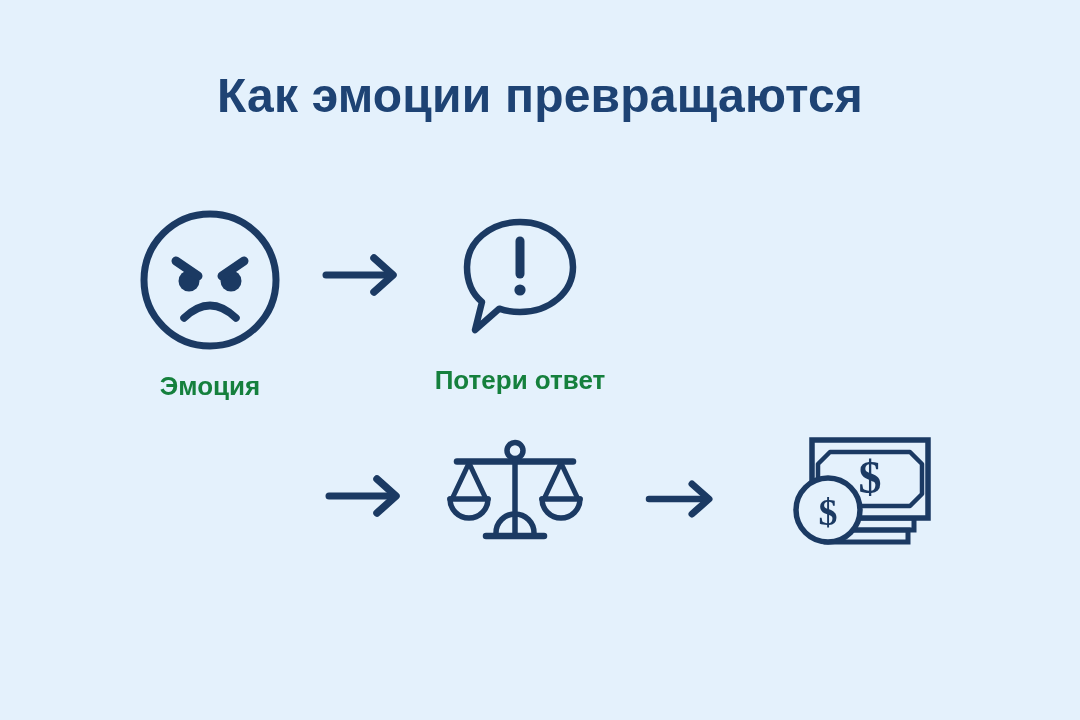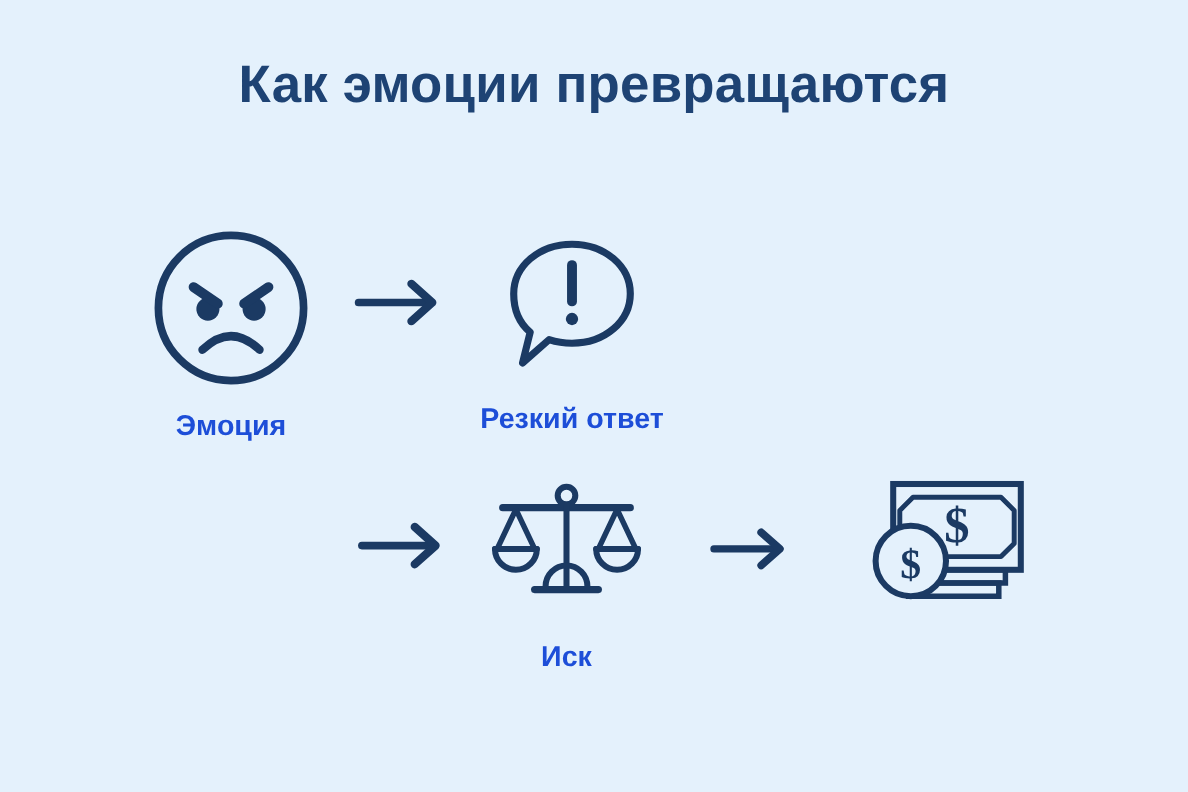--- a/index.html
+++ b/index.html
@@ -16,41 +16,41 @@
   }
   .canvas {
     position: relative;
     width: 1080px;
     height: 720px;
     background: #e4f1fc;
   }
   .title {
     position: absolute;
     left: 0;
-    top: 52px;
+    top: 70px;
     width: 1080px;
     text-align: center;
     font-size: 48px;
     font-weight: bold;
     color: #1e4374;
     letter-spacing: 0.2px;
     line-height: 1.1;
   }
   .node {
     position: absolute;
     text-align: center;
   }
   .node-icon {
     display: block;
     margin: 0 auto;
   }
   .node-label {
     font-size: 26px;
     font-weight: bold;
-    color: #1d4ed8;
+    color: #15803d;
     line-height: 1.22;
     white-space: pre-line;
     margin-top: 6px;
   }
   .arrow {
     position: absolute;
   }
   
   #node-emotion   { left: 110px; top: 205px; width: 200px; }
   #node-emotion .node-label { margin-top: 16px; }
@@ -98,21 +98,21 @@
                C95 12 118 32 118 57
                C118 82 95 102 65 102
                C57.5 102 50.5 100.8 44.2 98.7
                L20 120
                L27 92
                C16.5 83.2 12 70.8 12 57
                C12 32 35 12 65 12 Z" fill="none" stroke="#1b3a63" stroke-width="6.5" stroke-linejoin="round" stroke-linecap="round"></path>
       <path d="M65 31 L65 64" stroke="#1b3a63" stroke-width="9" stroke-linecap="round" fill="none"></path>
       <circle cx="65" cy="80" r="5.6" fill="#1b3a63"></circle>
     </svg>
-    <div class="node-label">Резкий ответ</div>
+    <div class="node-label">Потери ответ</div>
   </div>
 
   <svg class="arrow" id="arrow-2" width="86" height="46" viewBox="0 0 86 46">
     <path d="M4 23 L70 23" stroke="#1b3a63" stroke-width="7" stroke-linecap="round" fill="none"></path>
     <path d="M52 6 L71 23 L52 40" stroke="#1b3a63" stroke-width="7.5" stroke-linecap="round" stroke-linejoin="round" fill="none"></path>
   </svg>
 
   <div class="node" id="node-lawsuit">
     <svg class="node-icon" width="148" height="122" viewBox="0 0 148 122">
 
@@ -126,21 +126,20 @@
       <path d="M45 99 L103 99" stroke="#1b3a63" stroke-width="6.5" stroke-linecap="round" fill="none"></path>
 
       <path d="M28 26 L11 62 M28 26 L45 62" stroke="#1b3a63" stroke-width="5" fill="none"></path>
       <path d="M9 62 A19 19 0 0 0 47 62" stroke="#1b3a63" stroke-width="5.5" fill="none" stroke-linecap="round"></path>
       <path d="M9 62 L47 62" stroke="#1b3a63" stroke-width="5.5" stroke-linecap="round" fill="none"></path>
 
       <path d="M120 26 L103 62 M120 26 L137 62" stroke="#1b3a63" stroke-width="5" fill="none"></path>
       <path d="M101 62 A19 19 0 0 0 139 62" stroke="#1b3a63" stroke-width="5.5" fill="none" stroke-linecap="round"></path>
       <path d="M101 62 L139 62" stroke="#1b3a63" stroke-width="5.5" stroke-linecap="round" fill="none"></path>
     </svg>
-    <div class="node-label">Иск</div>
   </div>
 
   <svg class="arrow" id="arrow-3" width="78" height="42" viewBox="0 0 78 42">
     <path d="M4 21 L63 21" stroke="#1b3a63" stroke-width="6.5" stroke-linecap="round" fill="none"></path>
     <path d="M47 6 L64 21 L47 36" stroke="#1b3a63" stroke-width="7" stroke-linecap="round" stroke-linejoin="round" fill="none"></path>
   </svg>
 
   <div class="node" id="node-losses">
     <svg class="node-icon" width="150" height="122" viewBox="0 0 150 122">
 

